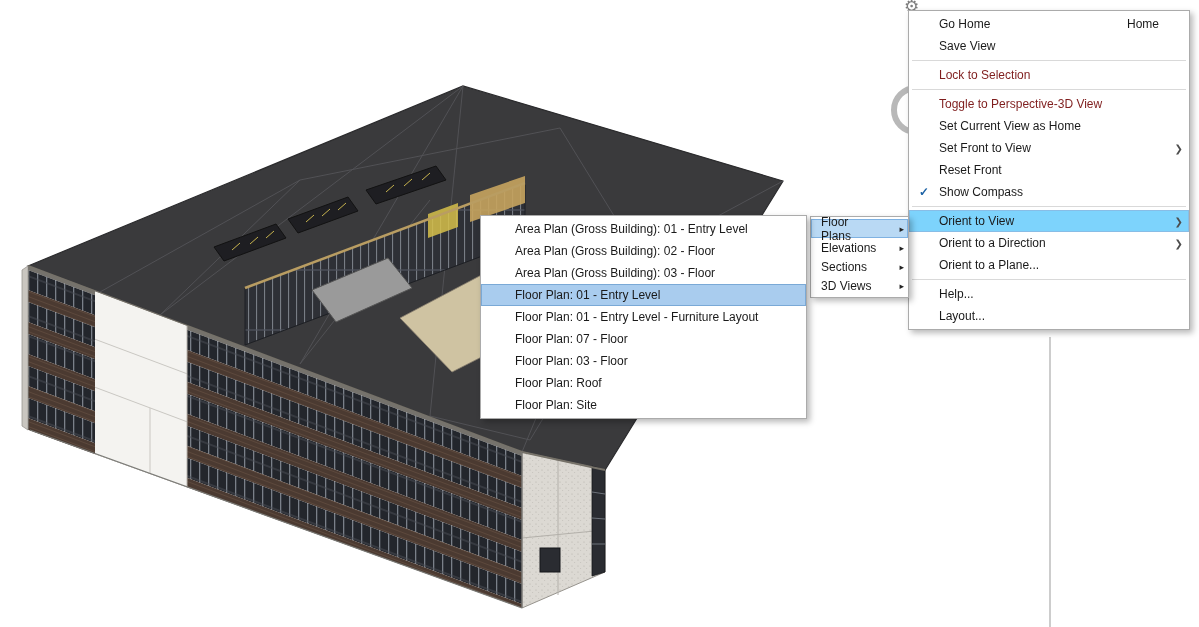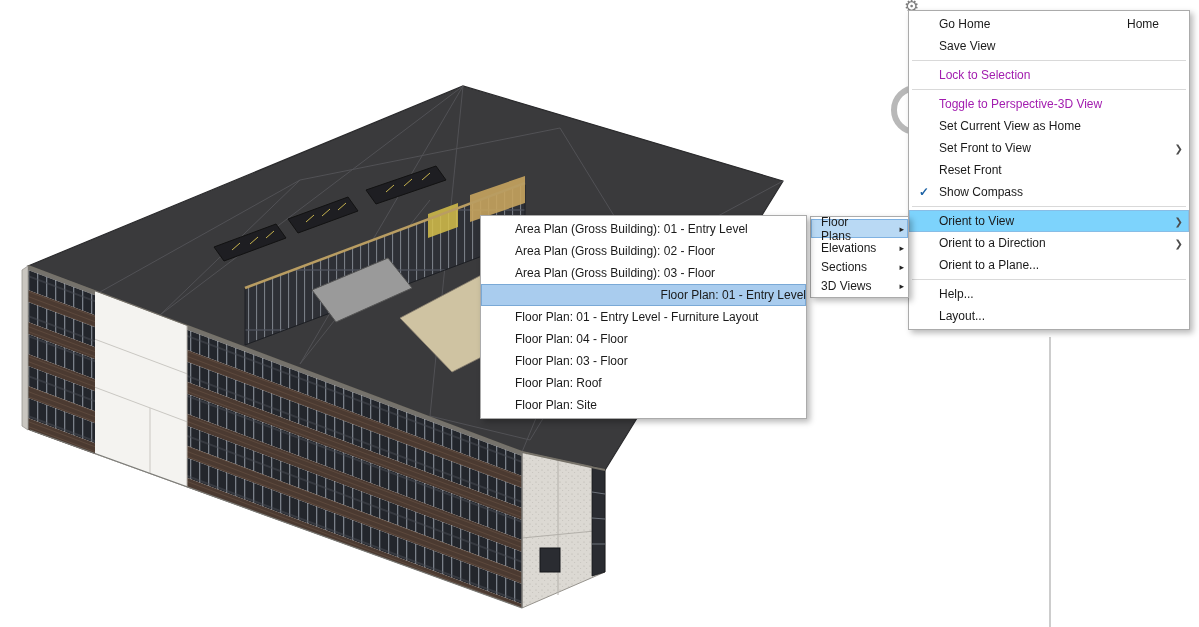--- a/index.html
+++ b/index.html
@@ -16,33 +16,33 @@
     box-shadow:3px 3px 6px rgba(0,0,0,.28);
     box-sizing:border-box;padding:2px 0;font-size:12px;color:#1a1a1a;z-index:10;
   }
   
   #main-menu{left:908px;top:10px;width:282px;}
   .mi{height:22px;display:flex;align-items:center;padding-right:6px;white-space:nowrap;}
   .mi .gut{flex:0 0 30px;text-align:center;font-weight:bold;color:#1c62a5;font-size:12px;}
   .mi .lbl{flex:1 1 auto;}
   .mi .sc{margin-right:12px;}
   .mi .arr{flex:0 0 12px;text-align:right;color:#4d4d4d;font-size:10px;}
-  .mi.disabled .lbl{color:#a21caf;}
+  .mi.disabled .lbl{color:#7f1d1d;}
   .mi.hl{background:#7dd3fc;box-shadow:inset 0 0 0 1px #88bde6;}
   .sep{height:1px;background:#d9d9d9;margin:3px 3px;}
   
   #type-menu{left:810px;top:216px;width:99px;}
   .smi{height:19px;display:flex;align-items:center;padding:0 4px 0 10px;}
   .smi .lbl{flex:1 1 auto;}
   .smi .arr{flex:0 0 10px;text-align:right;font-size:9px;color:#222;}
   .smi.hl{background:#b9d9f4;box-shadow:inset 0 0 0 1px #7fb2e2;gap:32px;}
   
   #views-menu{left:480px;top:215px;width:327px;}
   .vmi{height:22px;display:flex;align-items:center;padding-left:34px;}
-  .vmi.hl{background:#a9ccee;box-shadow:inset 0 0 0 1px #7aa9d6;justify-content:flex-end;}
+  .vmi.hl{background:#a9ccee;box-shadow:inset 0 0 0 1px #7aa9d6;}
 </style>
 </head>
 <body>
 
 <div class="canvas">
 <svg width="1199" height="627" viewBox="0 0 1199 627" xmlns="http://www.w3.org/2000/svg">
   <defs>
     <clipPath id="fclip">
           <polygon points="28,266 522,452 522,608 28,430"></polygon>
         </clipPath>
@@ -263,21 +263,21 @@
   <div class="vmi">
     <span class="lbl">Area Plan (Gross Building): 03 - Floor</span>
   </div>
   <div class="vmi hl">
     <span class="lbl">Floor Plan: 01 - Entry Level</span>
   </div>
   <div class="vmi">
     <span class="lbl">Floor Plan: 01 - Entry Level - Furniture Layout</span>
   </div>
   <div class="vmi">
-    <span class="lbl">Floor Plan: 04 - Floor</span>
+    <span class="lbl">Floor Plan: 07 - Floor</span>
   </div>
   <div class="vmi">
     <span class="lbl">Floor Plan: 03 - Floor</span>
   </div>
   <div class="vmi">
     <span class="lbl">Floor Plan: Roof</span>
   </div>
   <div class="vmi">
     <span class="lbl">Floor Plan: Site</span>
   </div>

